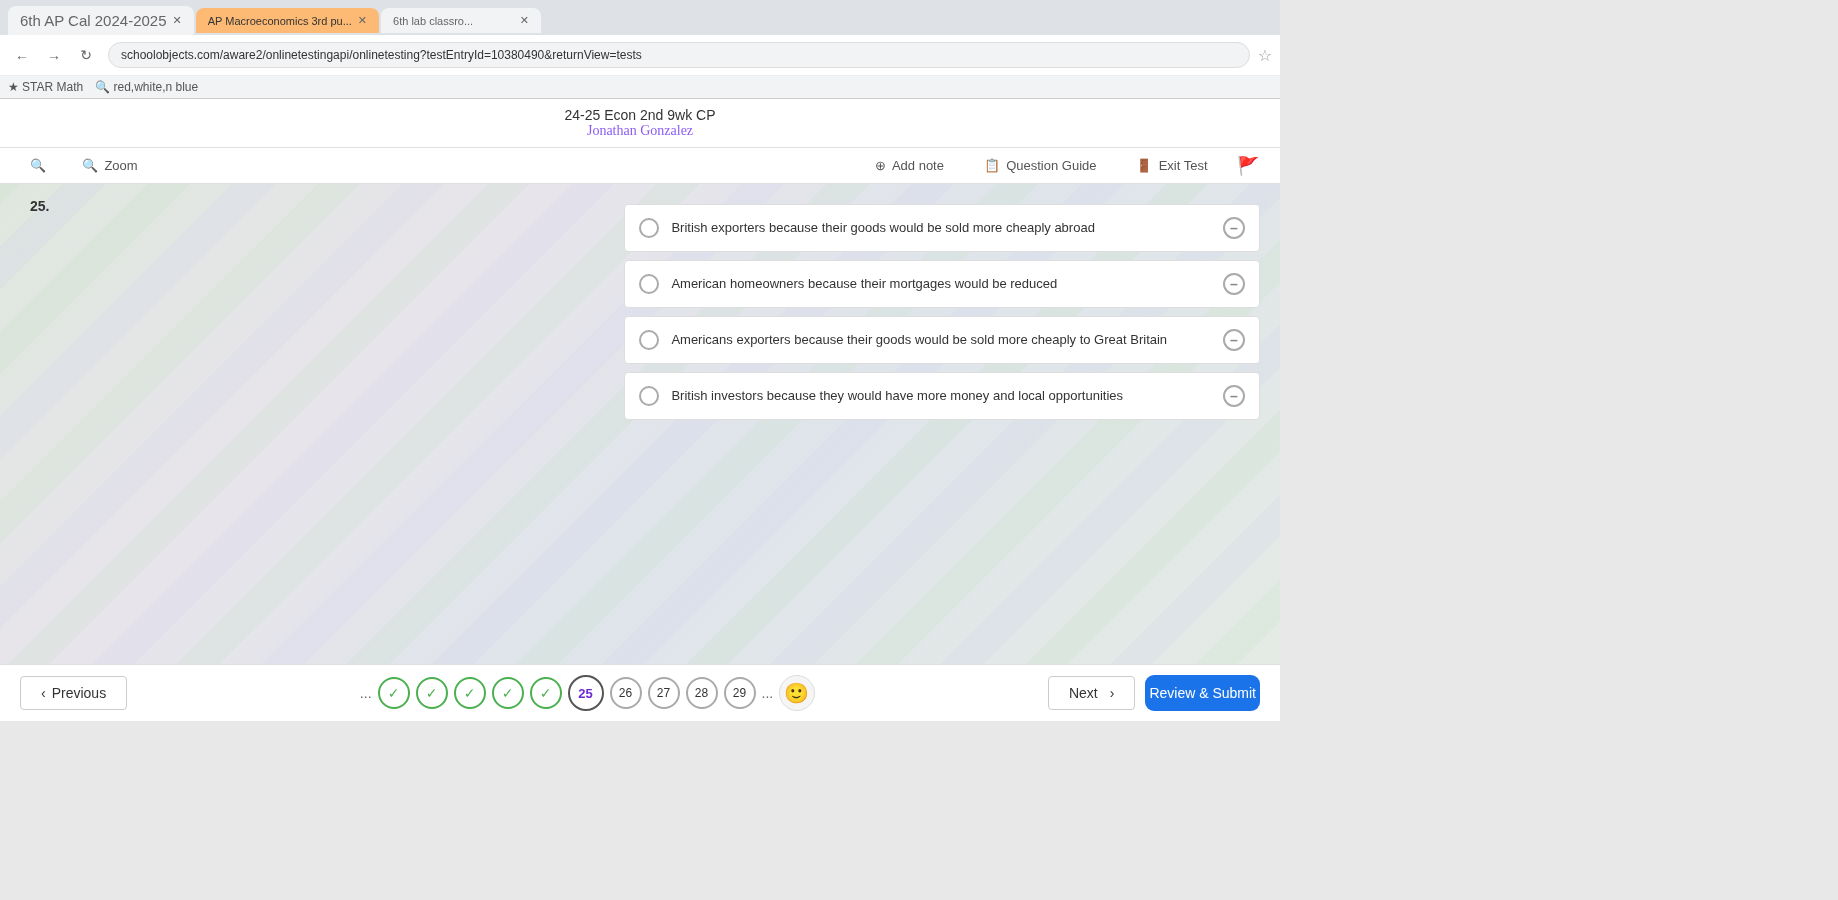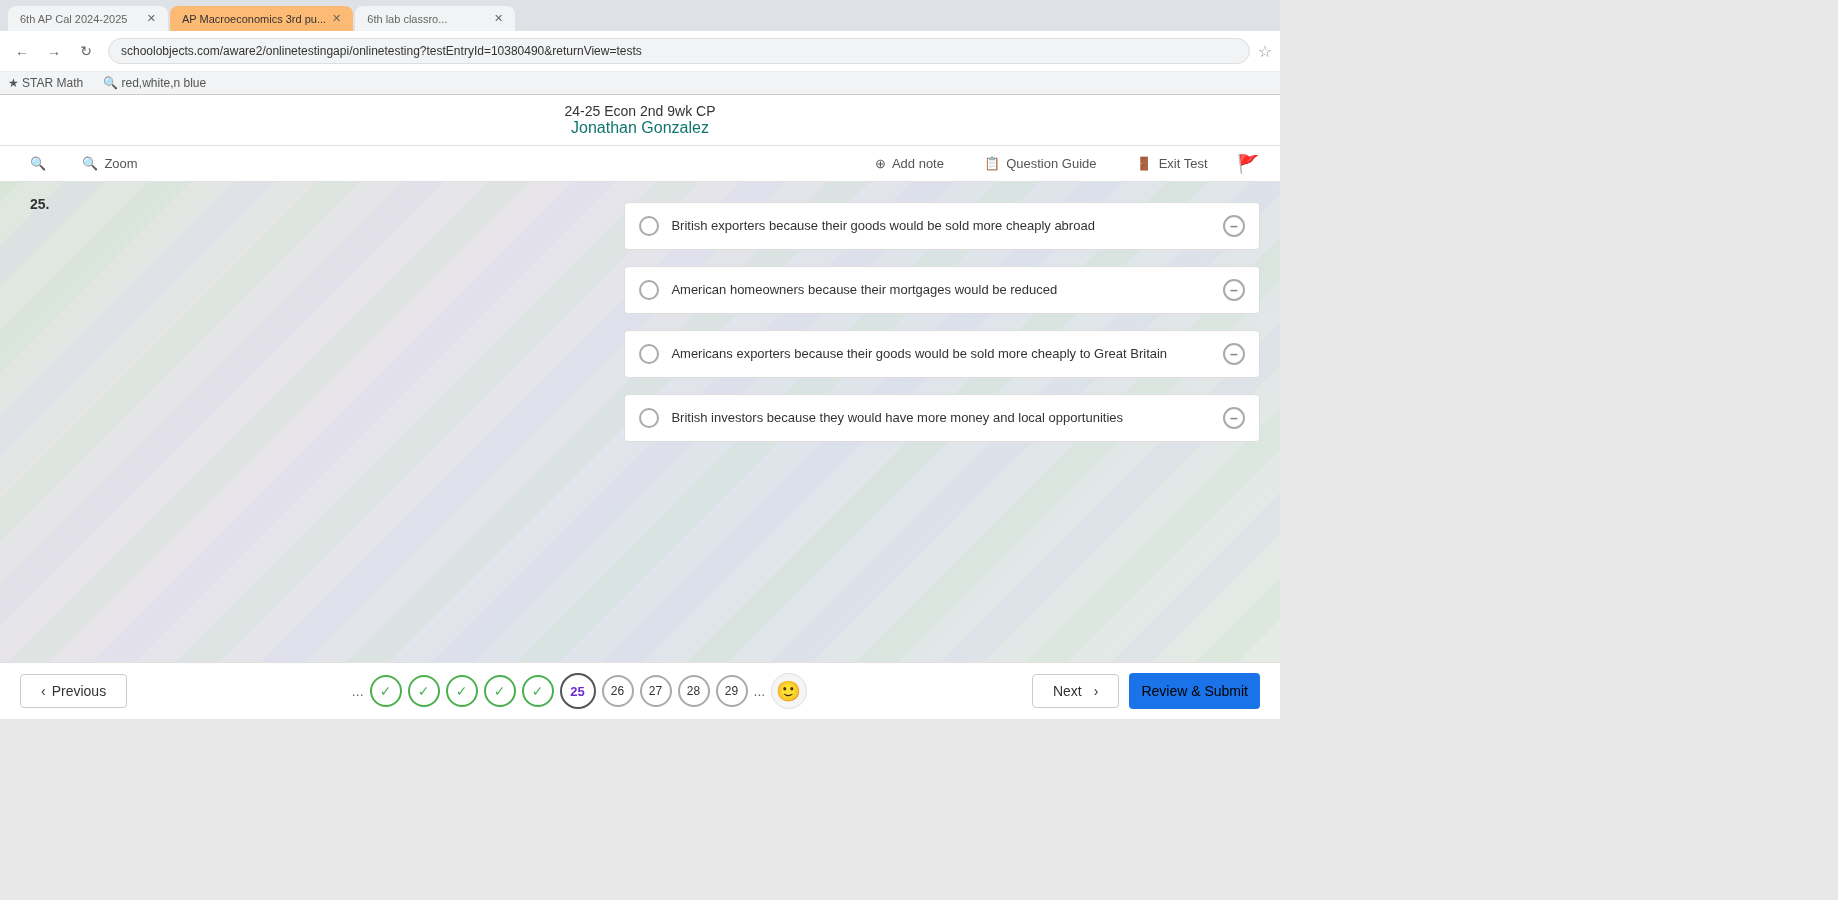--- a/index.html
+++ b/index.html
@@ -67,42 +67,43 @@
       font-size: 12px;
       color: #333;
       background: #f1f3f4;
     }
     .bookmarks-bar {
       display: flex;
       align-items: center;
       padding: 4px 8px;
       font-size: 12px;
       color: #555;
-      gap: 20px;
+      gap: 12px;
       border-top: 1px solid #eee;
     }
 
     
     .app-header {
       background: white;
       padding: 8px 20px;
       display: flex;
       align-items: center;
       justify-content: space-between;
       border-bottom: 1px solid #e0e0e0;
       flex-direction: column;
     }
     .app-title {
       font-size: 14px;
       color: #333;
       font-weight: 500;
     }
     .header-user {
-      font-size: 16px;
-      color: #0f766e;
+      font-size: 14px;
+      color: #8b5cf6;
+      font-family: Liberation Serif, serif;
     }
 
     
     .toolbar {
       background: white;
       padding: 6px 20px;
       display: flex;
       align-items: center;
       justify-content: space-between;
       border-bottom: 1px solid #e0e0e0;
@@ -184,21 +185,21 @@
       font-size: 14px;
       color: #333;
       line-height: 1.5;
     }
 
     .answers-panel {
       flex: 0 0 52%;
       padding: 20px 20px 20px 10px;
       display: flex;
       flex-direction: column;
-      gap: 16px;
+      gap: 8px;
       position: relative;
       z-index: 1;
     }
 
     .answer-option {
       display: flex;
       align-items: center;
       background: white;
       border: 1px solid #ddd;
       border-radius: 4px;
@@ -282,25 +283,25 @@
       gap: 12px;
       padding: 8px 20px;
       background: white;
       border: 1px solid #ccc;
       border-radius: 4px;
       cursor: pointer;
       font-size: 14px;
       color: #333;
     }
     .review-btn {
-      padding: 10px 12px;
+      padding: 10px 4px;
       background: #1a73e8;
-      color: #000000;
+      color: #ffffff;
       border: none;
-      border-radius: 4px;
+      border-radius: 9px;
       cursor: pointer;
       font-size: 14px;
       font-weight: 500;
     }
 
     .q-num-container {
       display: flex;
       align-items: center;
       gap: 6px;
       flex: 1;
@@ -344,21 +345,21 @@
       color: #6d28d9;
       cursor: pointer;
     }
   </style>
 </head>
 <body>
 
 <div class="browser-chrome">
   <div class="tab-bar">
     <div class="tab">
-      <span style="font-size:11px; color:#666;">6th AP Cal 2024-2025</span>
+      <span style="font-size:15px; color:#666;">6th AP Cal 2024-2025</span>
       <span class="tab-close">✕</span>
     </div>
     <div class="tab active">
       <span style="font-size:11px; color:#333;">AP Macroeconomics 3rd pu...</span>
       <span class="tab-close">✕</span>
     </div>
     <div class="tab">
       <span style="font-size:11px; color:#666;">6th lab classro...</span>
       <span class="tab-close">✕</span>
     </div>

